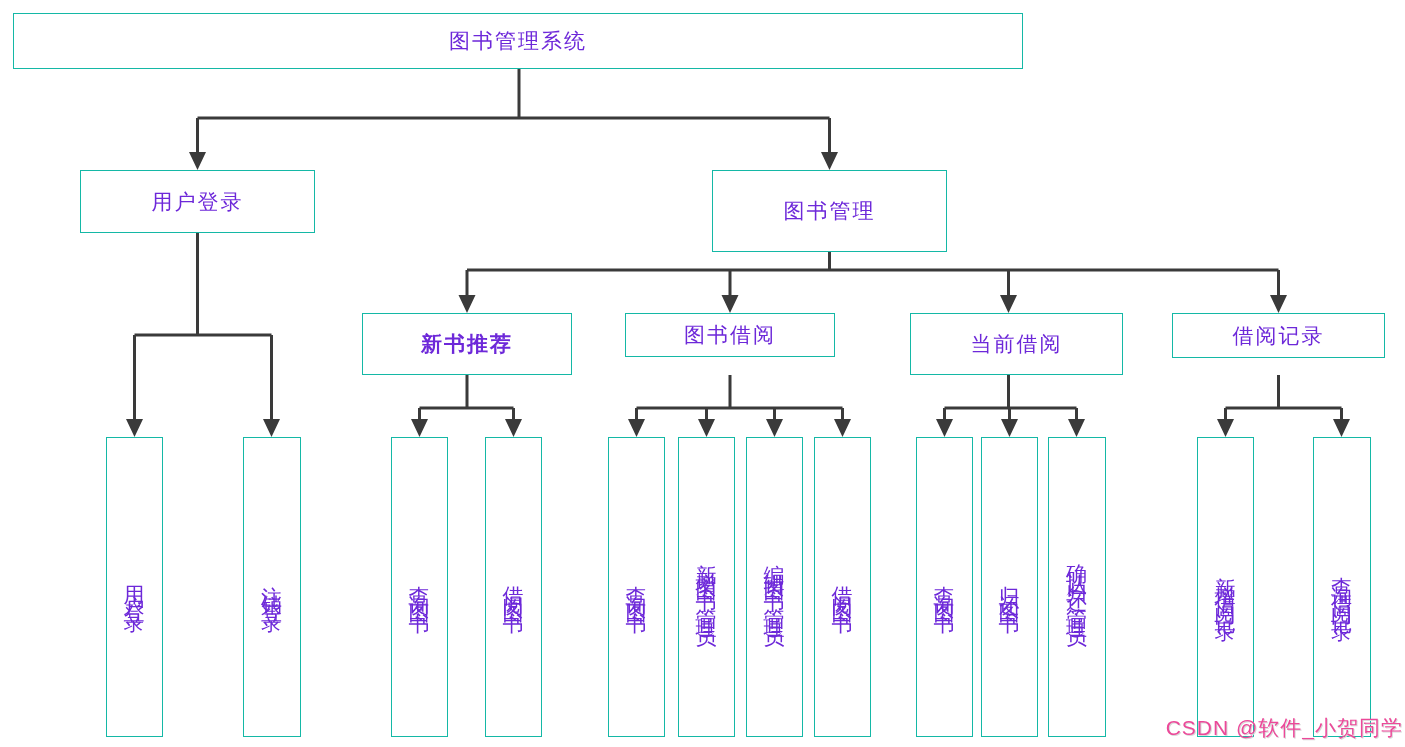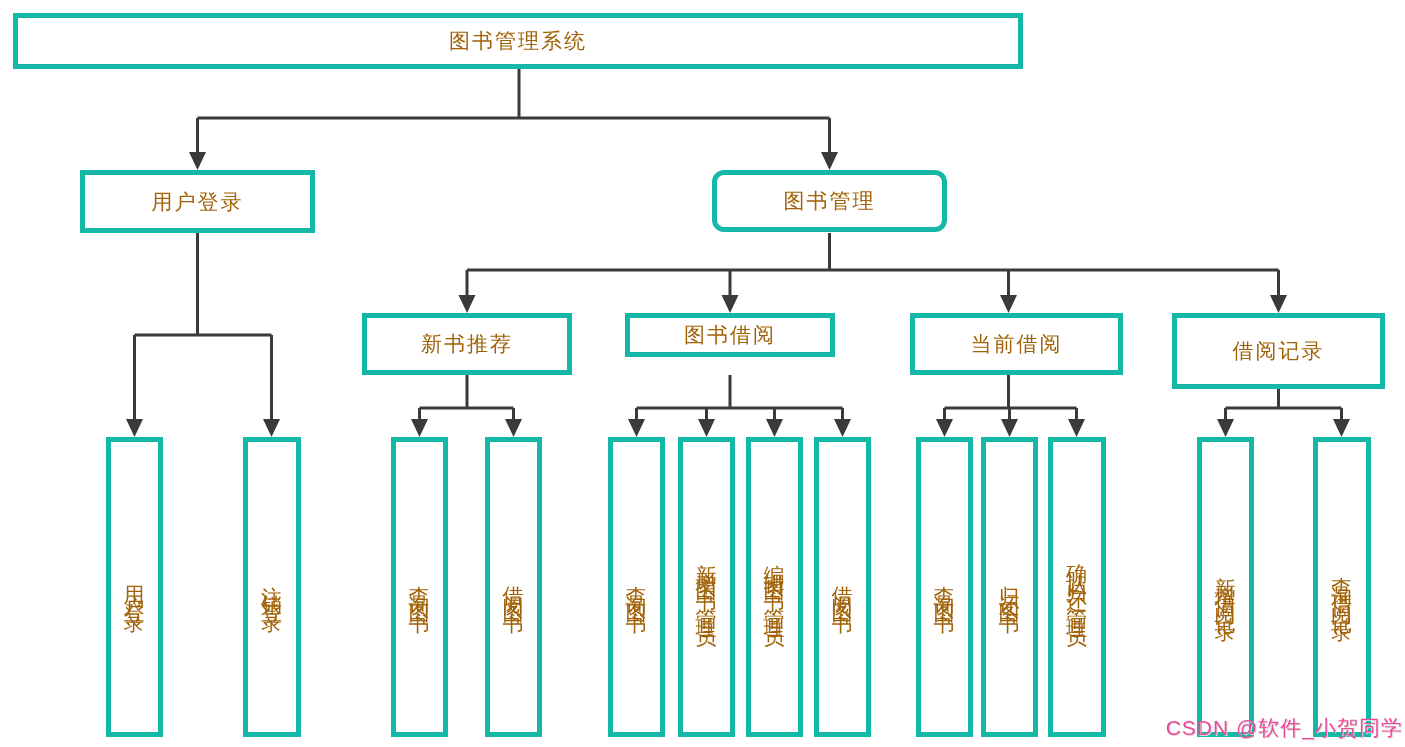--- a/index.html
+++ b/index.html
@@ -12,26 +12,26 @@
     overflow: hidden;
   }
   .connectors {
     position: absolute;
     left: 0; top: 0;
     pointer-events: none;
   }
   .node {
     position: absolute;
     box-sizing: border-box;
-    border: 5px solid #14b8a6;
+    border: 1px solid #14b8a6;
     background: #ffffff;
     display: flex;
     align-items: center;
     justify-content: center;
-    color: #a16207;
+    color: #6d28d9;
   }
   .node .htext {
     font-size: 21px;
     letter-spacing: 2px;
     white-space: nowrap;
   }
   .node .vtext {
     writing-mode: vertical-rl;
     text-orientation: mixed;
     font-size: 21px;
@@ -110,34 +110,34 @@
          M1333 419 L1350 419 L1341.5 437 Z" fill="#3a3a3a"></path>
   </svg>
 
   <div class="node" style="left:13px; top:13px; width:1010px; height:56px;">
     <span class="htext">图书管理系统</span>
   </div>
 
   <div class="node" style="left:80px; top:170px; width:235px; height:63px;">
     <span class="htext">用户登录</span>
   </div>
-  <div class="node" style="left:712px; top:170px; width:235px; height:62px;border-radius:12px;">
+  <div class="node" style="left:712px; top:170px; width:235px; height:82px;">
     <span class="htext">图书管理</span>
   </div>
 
-  <div class="node" style="left:362px; top:313px; width:210px; height:62px;">
+  <div class="node" style="left:362px; top:313px; width:210px; height:62px;font-weight:bold;">
     <span class="htext">新书推荐</span>
   </div>
   <div class="node" style="left:625px; top:313px; width:210px; height:44px;">
     <span class="htext">图书借阅</span>
   </div>
   <div class="node" style="left:902px; top:313px; width:213px; height:62px;margin-left:8px;">
     <span class="htext">当前借阅</span>
   </div>
-  <div class="node" style="left:1172px; top:313px; width:213px; height:76px;">
+  <div class="node" style="left:1172px; top:313px; width:213px; height:45px;">
     <span class="htext">借阅记录</span>
   </div>
 
   <div class="node" style="left:106px; top:437px; width:57px; height:300px;">
     <span class="vtext">用户登录</span>
   </div>
   <div class="node" style="left:243px; top:437px; width:58px; height:300px;">
     <span class="vtext">注销登录</span>
   </div>
 

